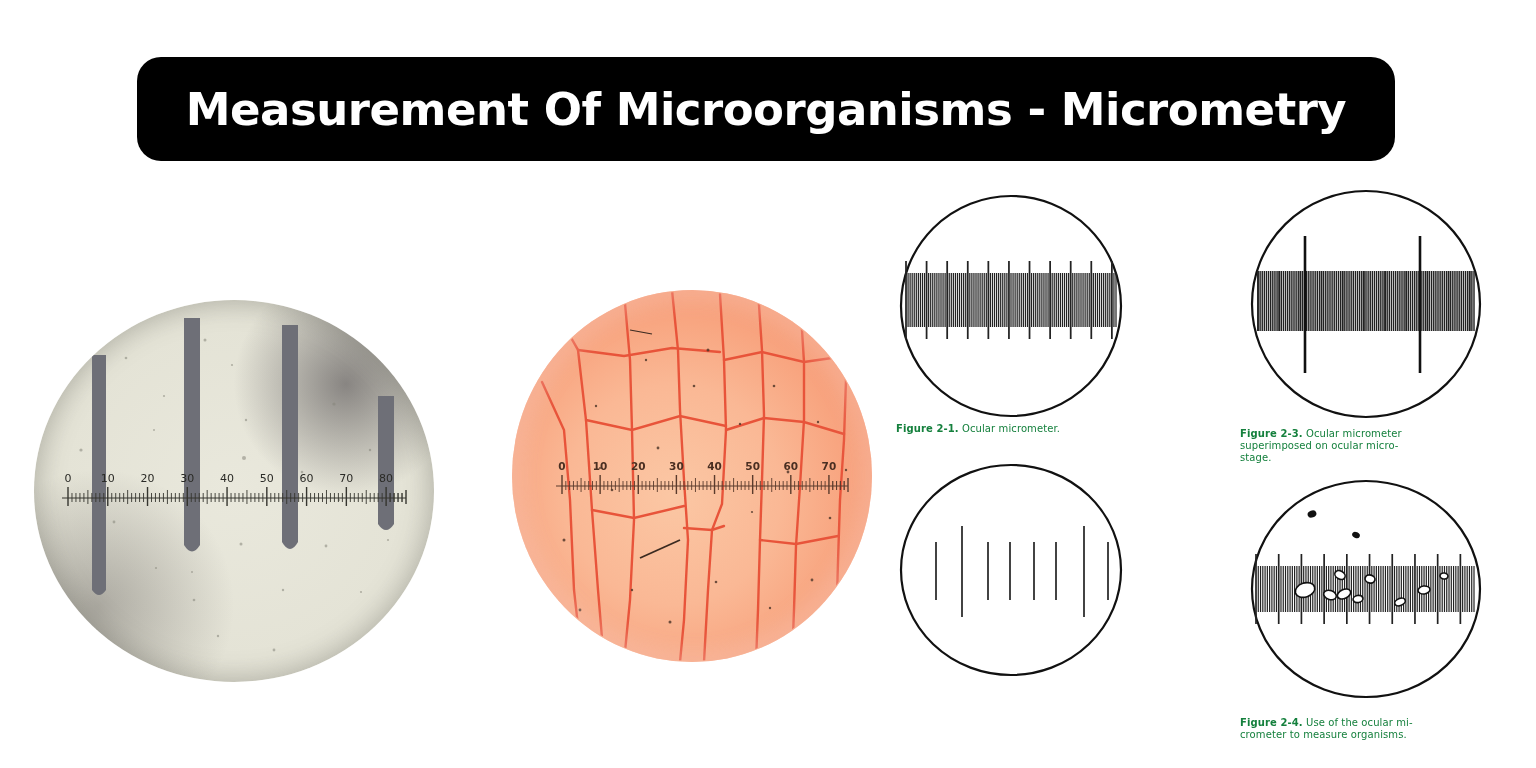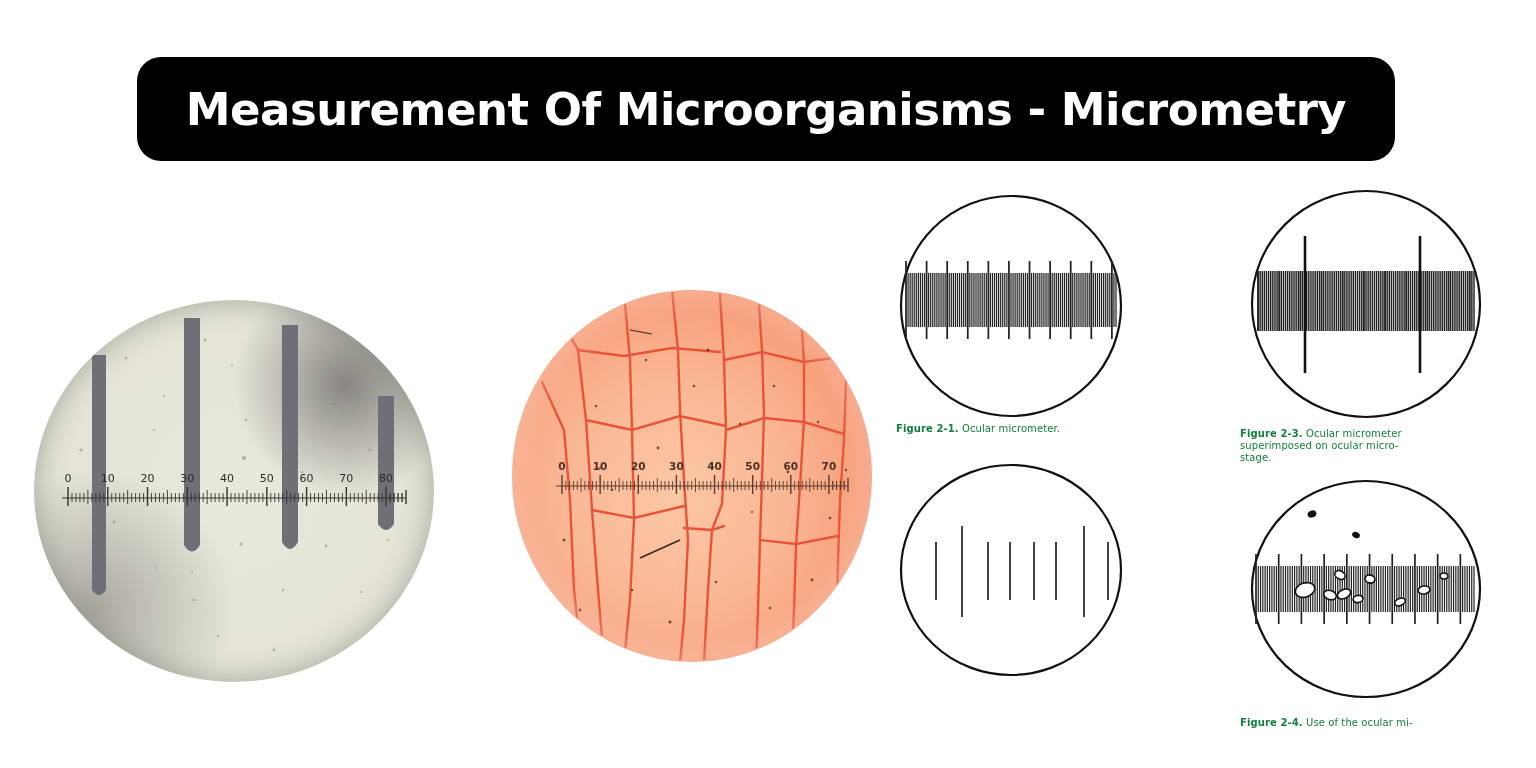--- a/index.html
+++ b/index.html
@@ -764,15 +764,16 @@
         <ellipse cx="196" cy="98" rx="4" ry="3" transform="rotate(10 196 98)"></ellipse>
       </g>
       <g fill="#111">
         <ellipse cx="64" cy="36" rx="4.5" ry="3.5" transform="rotate(-20 64 36)"></ellipse>
         <ellipse cx="108" cy="57" rx="4" ry="3" transform="rotate(25 108 57)"></ellipse>
       </g>
     </svg>
   </div>
   <div class="caption cap-4">
     <div><b>Figure 2-4.</b><span> Use of the ocular mi-</span></div>
+    <div>crometer to measure organisms.</div>
   </div>
 
 </div>
 
 </body></html>

